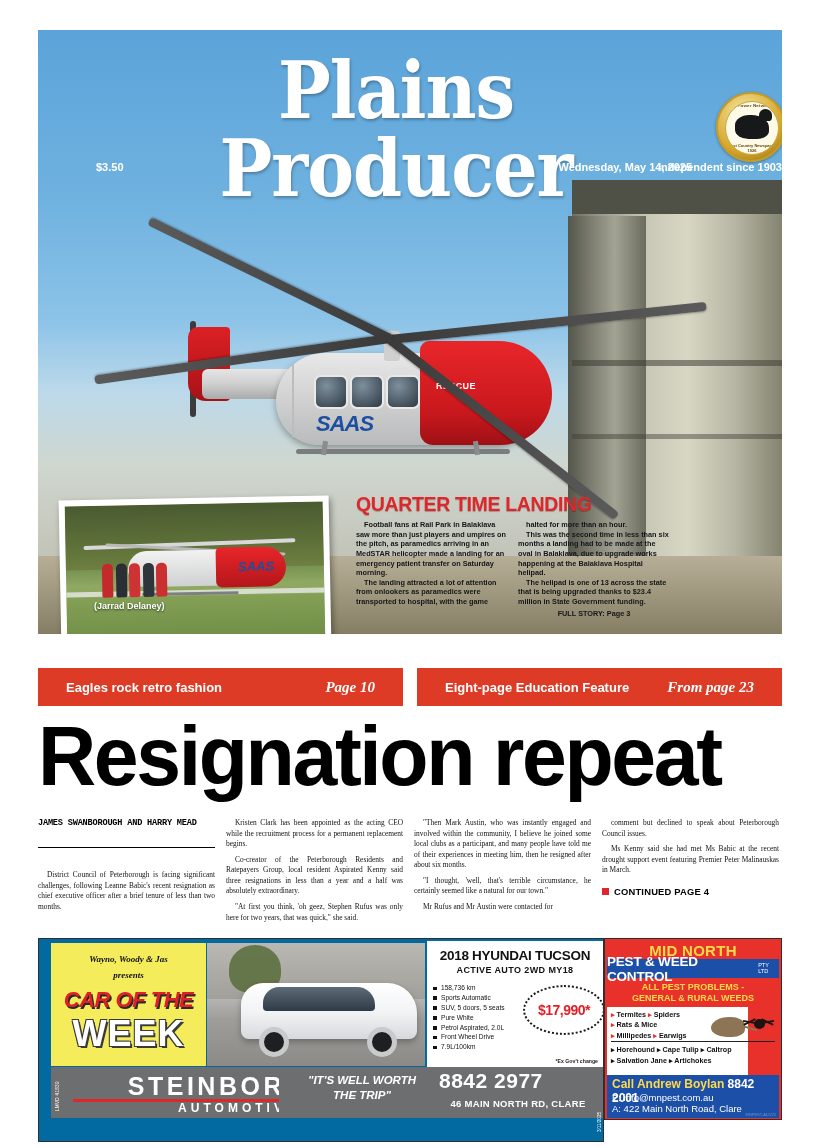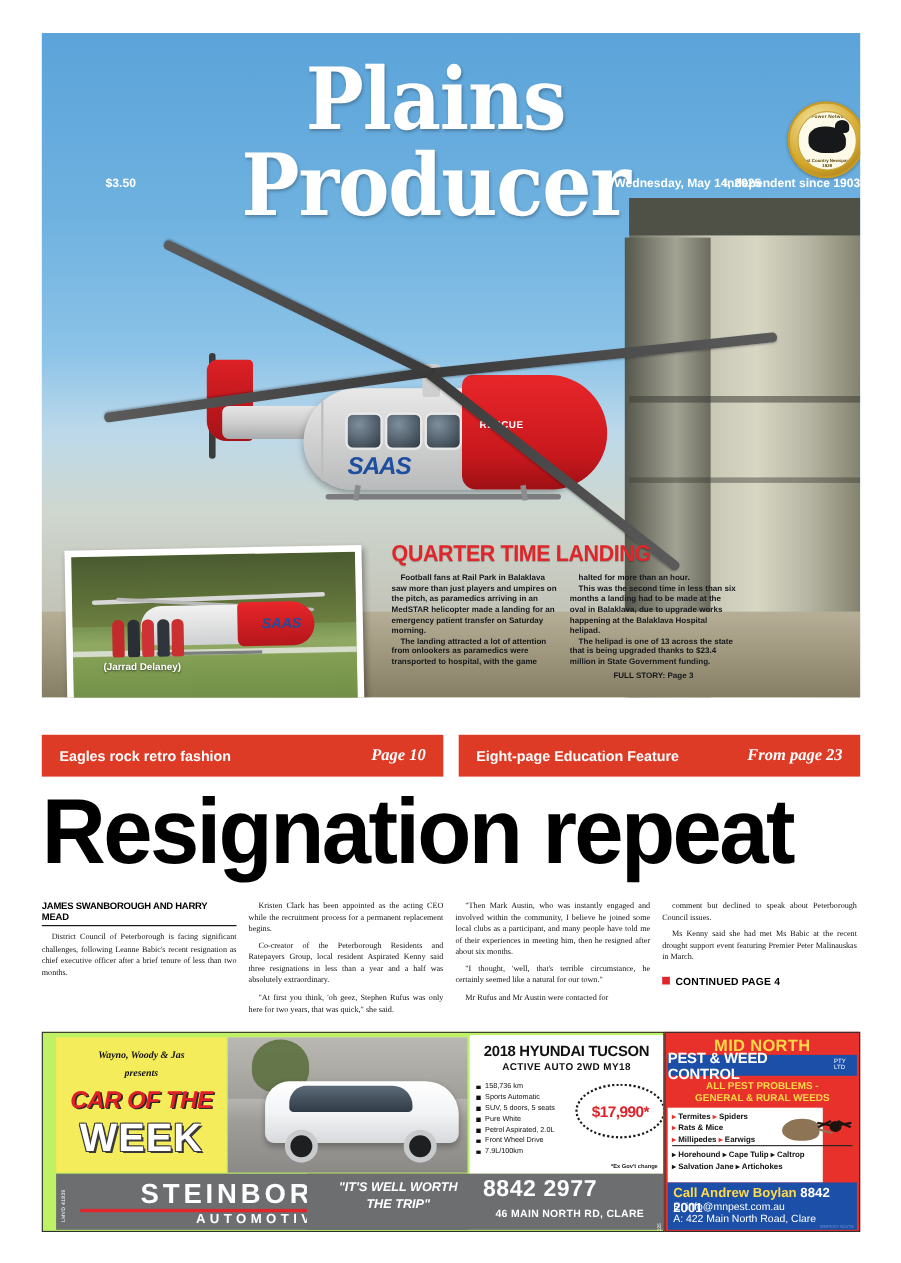--- a/index.html
+++ b/index.html
@@ -94,42 +94,42 @@
   .qt-head{color:#e0262b;font-size:21px;font-weight:bold;letter-spacing:-0.4px;
            font-family:"Liberation Sans Narrow","Liberation Sans",sans-serif;transform:scaleX(.93);transform-origin:left;
            text-shadow:0 1px 1px rgba(0,0,0,.25);white-space:nowrap;}
   .qt-cols{display:flex;gap:10px;margin-top:4px;}
   .qt-col{width:152px;color:#14161a;font-size:7.3px;line-height:1.32;font-weight:bold;}
   .qt-col p{margin:0 0 0 0;text-indent:8px;}
   .qt-full{color:#14161a;font-size:7.3px;font-weight:bold;margin-top:2px;text-align:center;}
 
   
   .promos{position:absolute;left:38px;top:668px;width:744px;height:38px;display:flex;gap:14px;}
-  .promo{flex:1;background:#dd3b26;display:flex;align-items:center;justify-content:space-between;padding:0 16px;box-sizing:border-box;}
+  .promo{flex:1;background:#dd3b26;display:flex;align-items:center;justify-content:space-between;padding:0 28px;box-sizing:border-box;}
   .promo-label{color:#fff;font-size:13px;font-weight:bold;font-family:"Liberation Sans Narrow","Liberation Sans",sans-serif;}
   .promo-page{color:#fff;font-size:15px;font-style:italic;font-family:"Liberation Serif",serif;font-weight:bold;}
 
   
   .mainhead{position:absolute;left:38px;top:718px;width:744px;color:#000;
             font-family:"Liberation Sans Narrow","Liberation Sans",sans-serif;font-weight:bold;
             font-size:84px;line-height:.92;letter-spacing:-2.5px;transform:scaleX(.96);transform-origin:left;}
 
   
   .article{position:absolute;left:38px;top:818px;width:744px;height:110px;display:flex;gap:11px;}
   .acol{width:177px;}
-  .byline{font-size:8.6px;font-weight:bold;letter-spacing:-.2px;color:#000;border-bottom:1.6px solid #000;padding-bottom:3px;margin-bottom:5px;
-          font-family:Liberation Sans, sans-serif;}
+  .byline{font-size:8.6px;font-weight:bold;letter-spacing:-.2px;color:#000;border-bottom:1.6px solid #000;padding-bottom:19px;margin-bottom:22px;
+          font-family:Liberation Mono, monospace;}
   .acol p{margin:0 0 5px 0;font-size:7.4px;line-height:1.43;color:#111;text-align:justify;text-indent:9px;
           font-family:"Liberation Serif",serif;}
   .cont{display:flex;align-items:center;gap:5px;margin-top:10px;font-size:9.4px;font-weight:bold;letter-spacing:.2px;}
   .cont .sq{width:7px;height:7px;background:#e0262b;display:inline-block;}
 
   
   .ads{position:absolute;left:38px;top:938px;width:744px;height:182px;display:flex;}
-  .ad-car{position:relative;width:566px;height:182px;background:#bef264;border:1px solid #2f2f2f;box-sizing:border-box;overflow:hidden;}
+  .ad-car{position:relative;width:566px;height:204px;background:#0369a1;border:1px solid #2f2f2f;box-sizing:border-box;overflow:hidden;}
   .cow{position:absolute;left:12px;top:4px;width:155px;height:123px;background:#f4ec5a;}
   .cow .l1{position:absolute;left:0;top:11px;width:155px;text-align:center;font-size:9px;font-weight:bold;font-style:italic;color:#111;
            font-family:"Liberation Serif",serif;}
   .cow .l2{position:absolute;left:0;top:27px;width:155px;text-align:center;font-size:9px;font-weight:bold;font-style:italic;color:#111;
            font-family:"Liberation Serif",serif;}
   .cow .l3{position:absolute;left:0;top:44px;width:155px;text-align:center;font-size:22px;font-weight:bold;font-style:italic;color:#e01f26;
            letter-spacing:-.5px;text-shadow:1.5px 1.5px 0 #2a2a2a;}
   .cow .l4{position:absolute;left:0;top:70px;width:155px;text-align:center;font-size:36px;font-weight:bold;color:#ffffff;
            letter-spacing:1px;text-shadow:2px 2px 0 #3a3a3a,-1px -1px 0 #3a3a3a,1px -1px 0 #3a3a3a,-1px 1px 0 #3a3a3a;}
   .carphoto{position:absolute;left:168px;top:4px;width:218px;height:123px;overflow:hidden;

